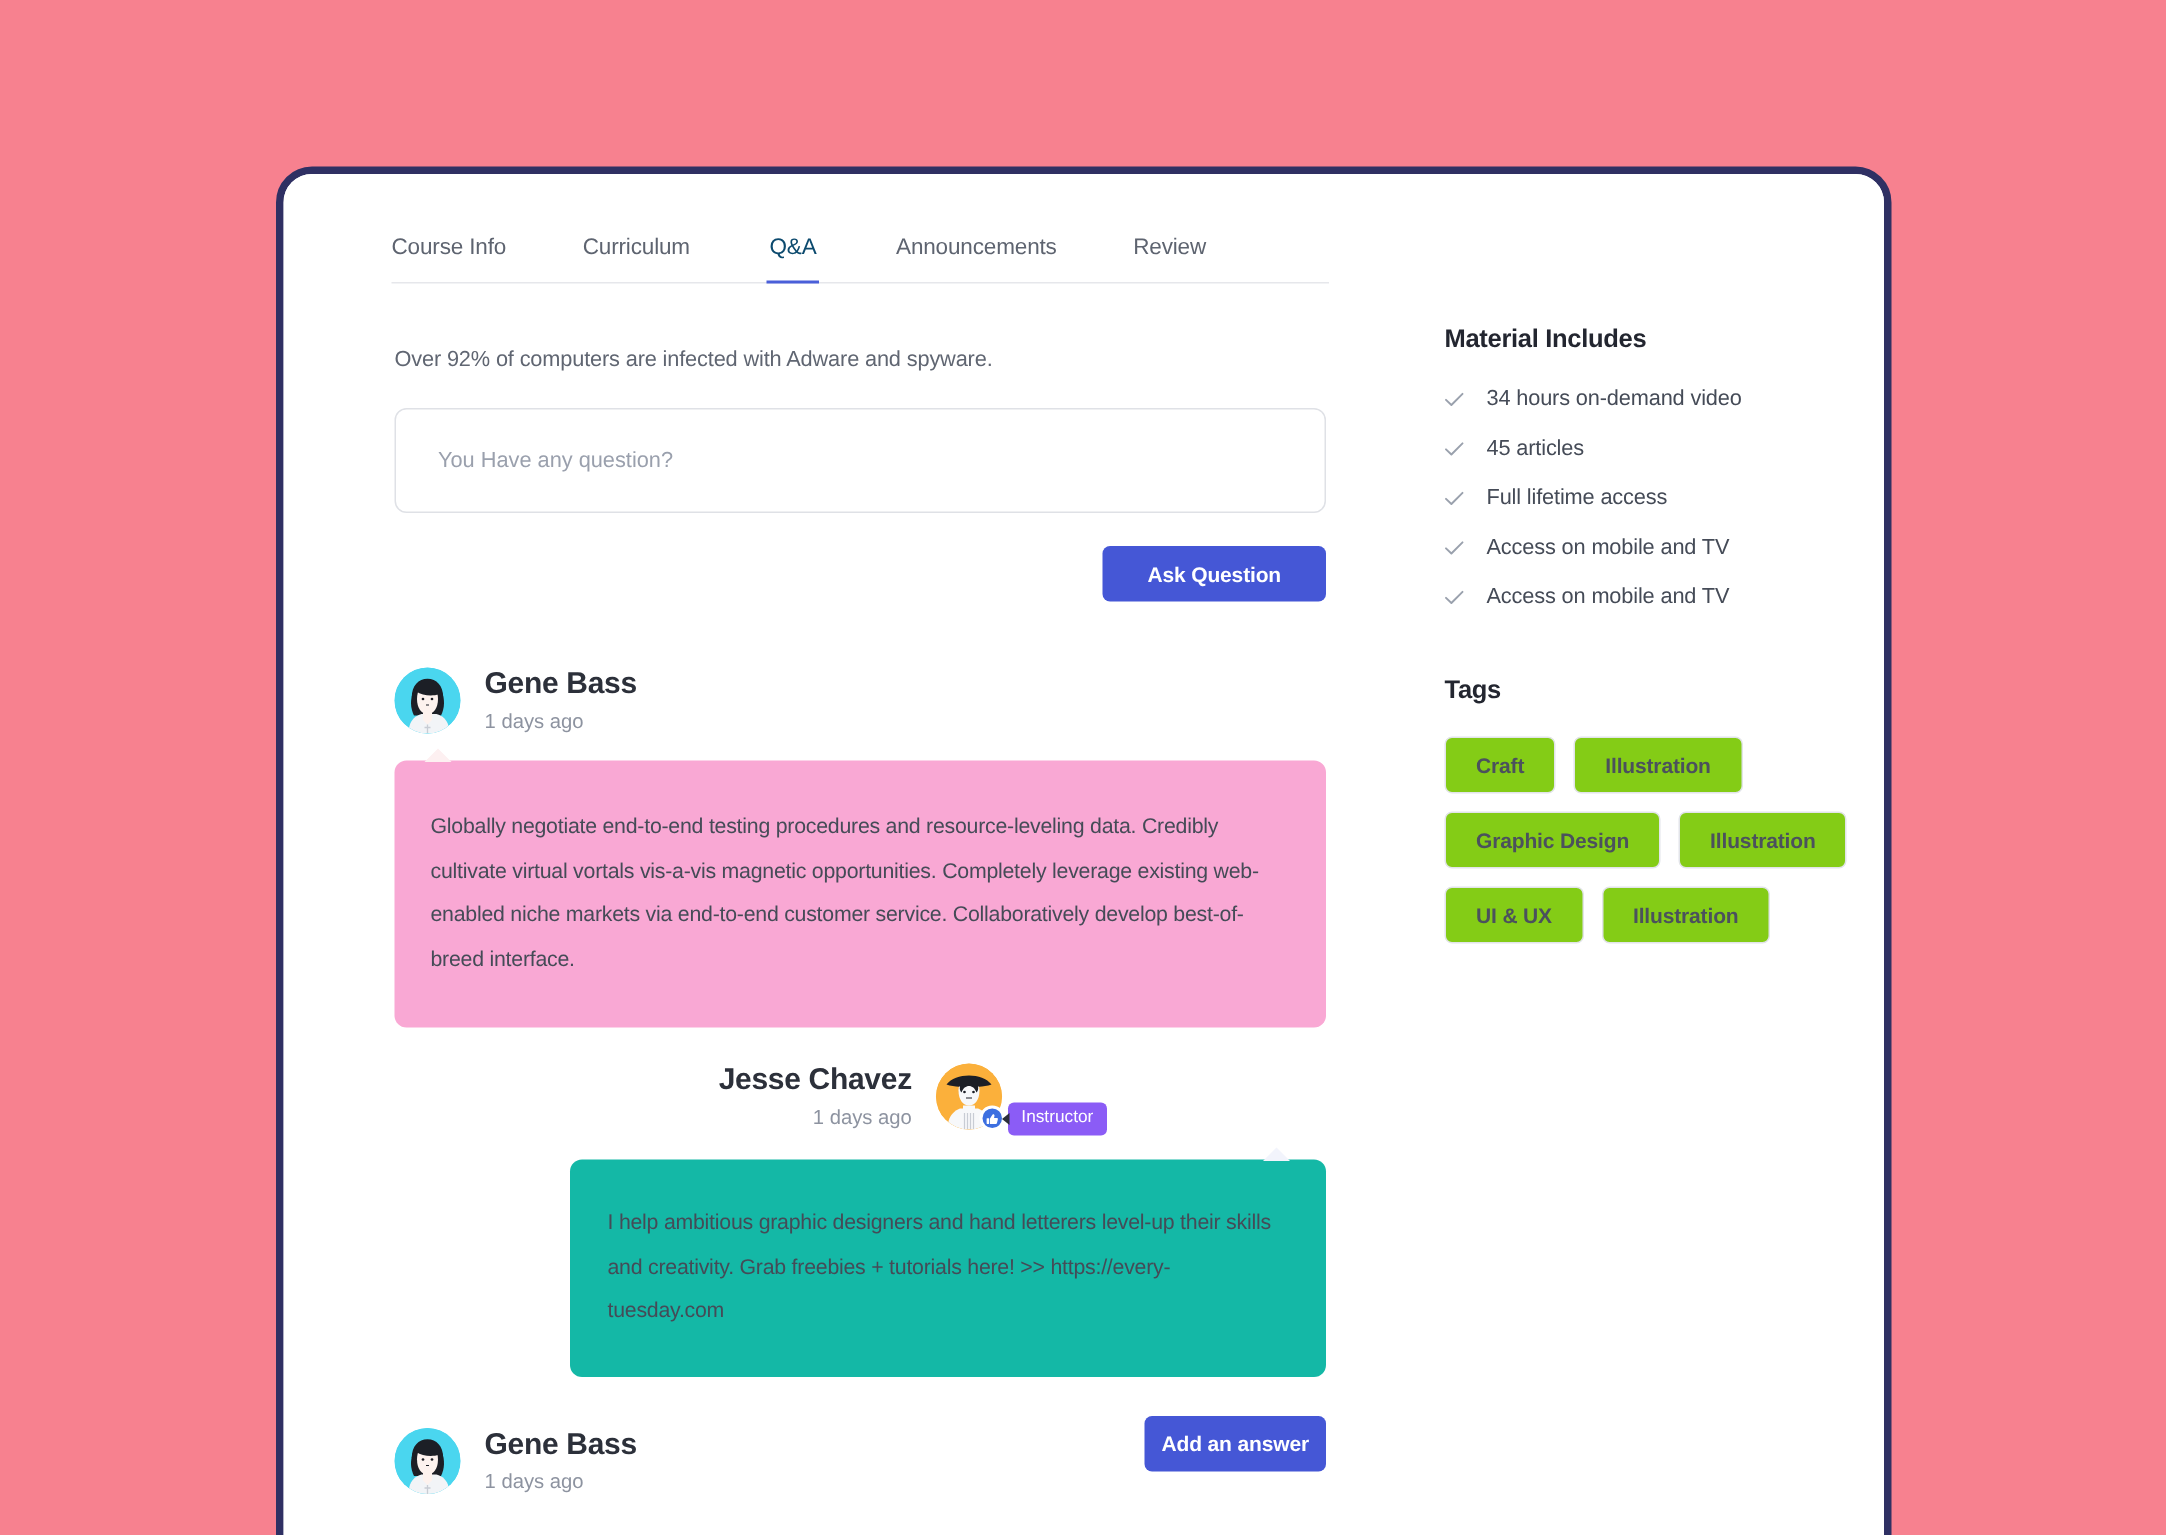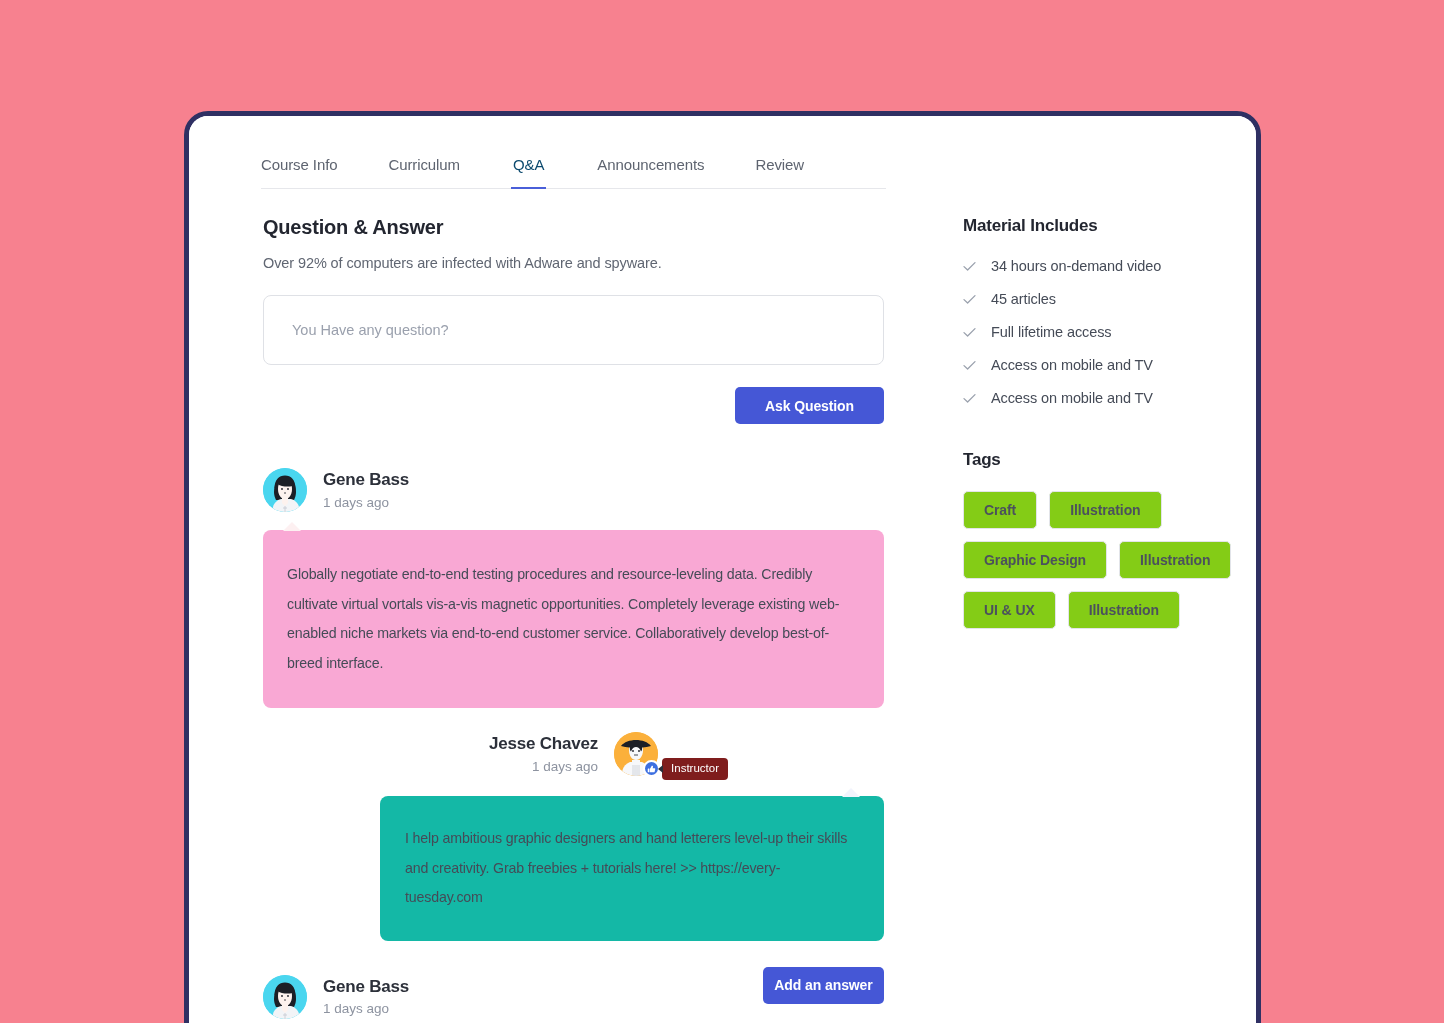--- a/index.html
+++ b/index.html
@@ -144,21 +144,21 @@
     position: relative;
     overflow: hidden;
     background: #4ad6ef;
   }
   .avatar.instructor { background: #fbb03b; overflow: visible; }
 
   .avatar svg { display: block; width: 100%; height: 100%; }
 
   .author-block { line-height: 1.15; }
   .author-name {
-    font-size: 17px;
+    font-size: 20px;
     font-weight: bold;
     color: #2c303a;
     letter-spacing: -0.2px;
   }
   .author-name.right { text-align: right; }
   .author-time {
     margin-top: 5px;
     font-size: 13.5px;
     color: #8d93a0;
   }
@@ -177,21 +177,21 @@
     display: flex;
     align-items: center;
     justify-content: center;
   }
   .verified-dot svg { width: 9px; height: 9px; }
 
   .instructor-tip {
     position: absolute;
     left: 48px;
     top: 26px;
-    background: #7f1d1d;
+    background: #8b5cf6;
     color: #ffffff;
     font-size: 11.5px;
     padding: 5px 9px 5px 9px;
     border-radius: 4px;
     white-space: nowrap;
     line-height: 1;
   }
   .instructor-tip::before {
     content: "";
     position: absolute;
@@ -320,21 +320,20 @@
     <nav id="tabbar">
       <div class="tab">Course Info</div>
       <div class="tab">Curriculum</div>
       <div class="tab active">Q&amp;A</div>
       <div class="tab">Announcements</div>
       <div class="tab">Review</div>
     </nav>
 
     <div id="main-col">
 
-      <h2 id="qa-heading">Question &amp; Answer</h2>
       <p id="qa-subtitle">Over 92% of computers are infected with Adware and spyware.</p>
 
       <textarea id="question-input" placeholder="You Have any question?" style=""></textarea>
 
       <div id="ask-row">
         <button class="btn-primary" id="ask-question-button">Ask Question</button>
       </div>
 
       <div class="thread" style="margin-top:44px;">
 

